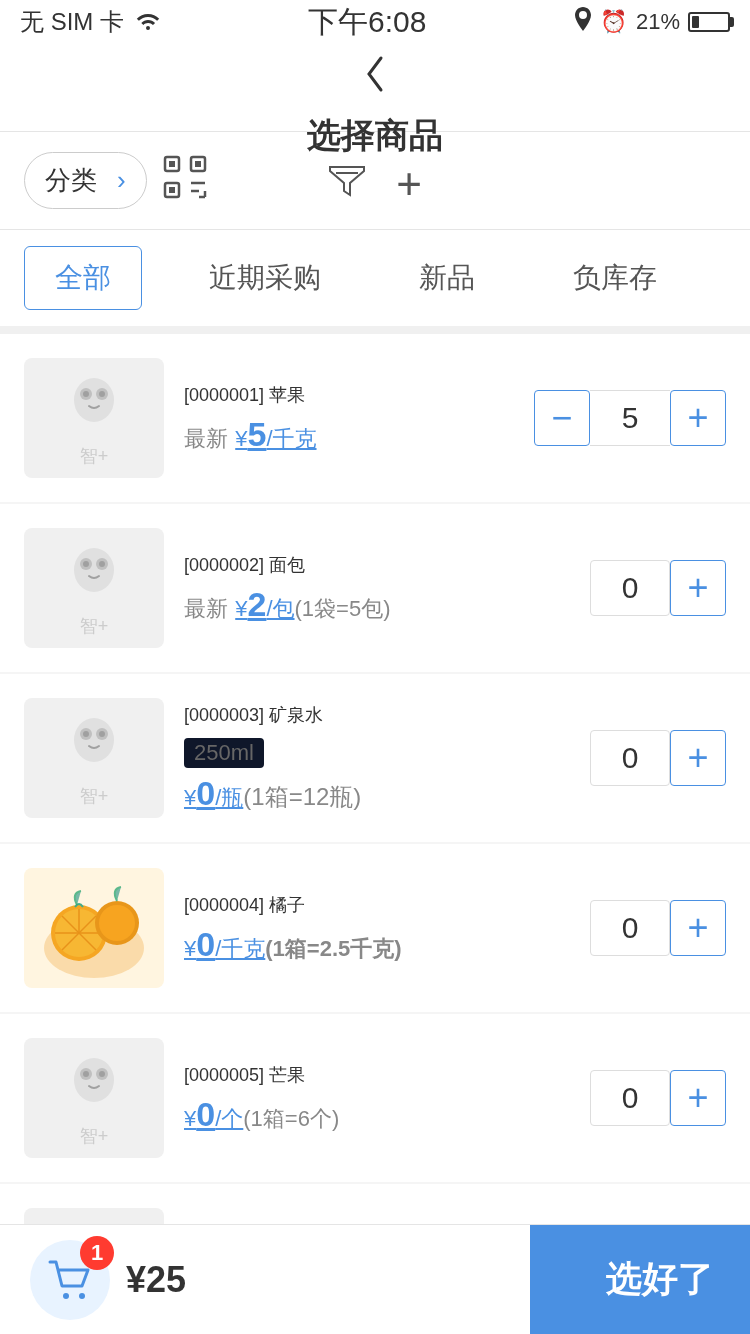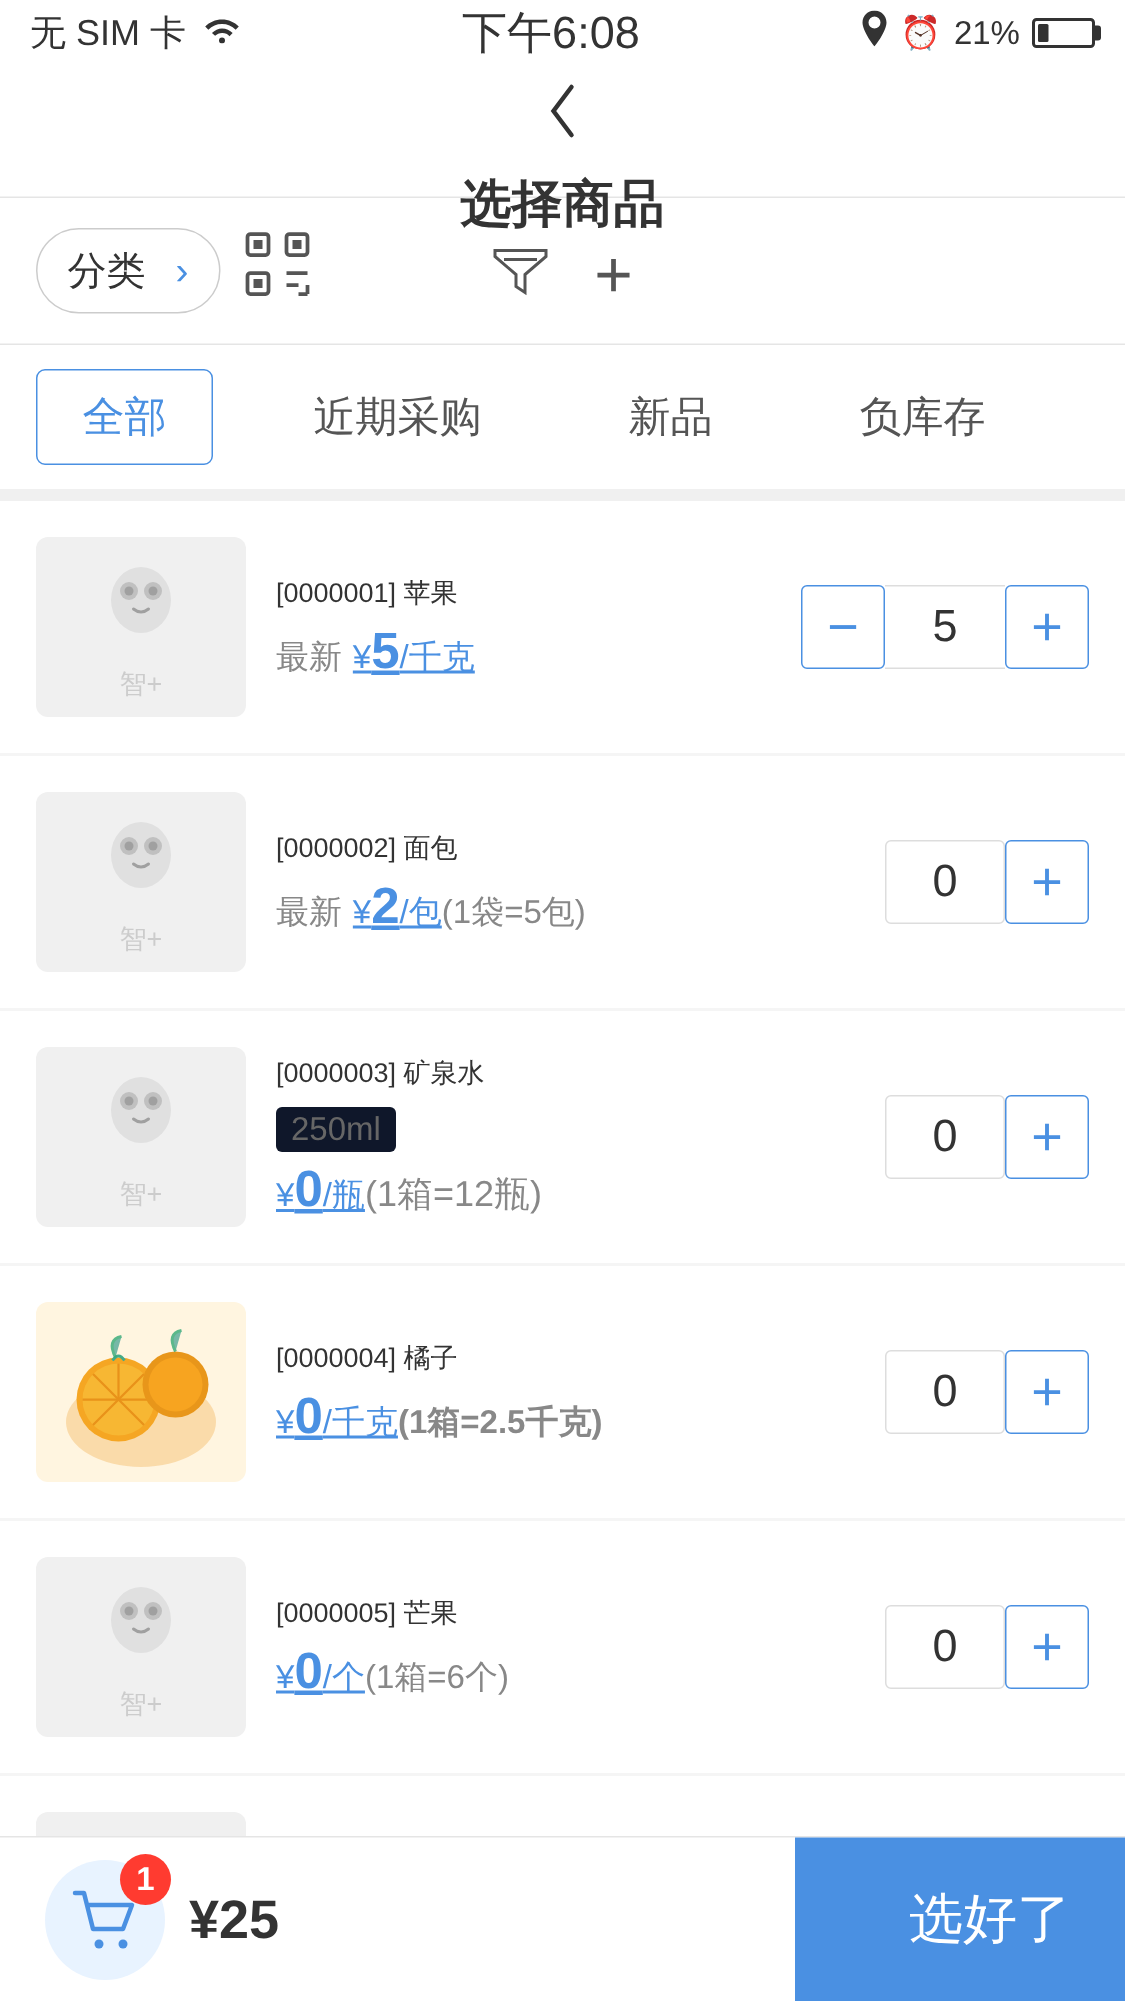--- a/index.html
+++ b/index.html
@@ -295,21 +295,21 @@
       font-size: 36px;
       font-weight: 600;
       color: #333;
     }
     .confirm-btn {
       width: 220px;
       height: 110px;
       background: #4a90e2;
       color: #fff;
       font-size: 36px;
-      font-weight: 400;
+      font-weight: 700;
       display: flex;
       align-items: center;
       justify-content: center;
       cursor: pointer;
       flex-shrink: 0;
       padding-left: 40px;
     }
   </style>
 </head>
 <body>

